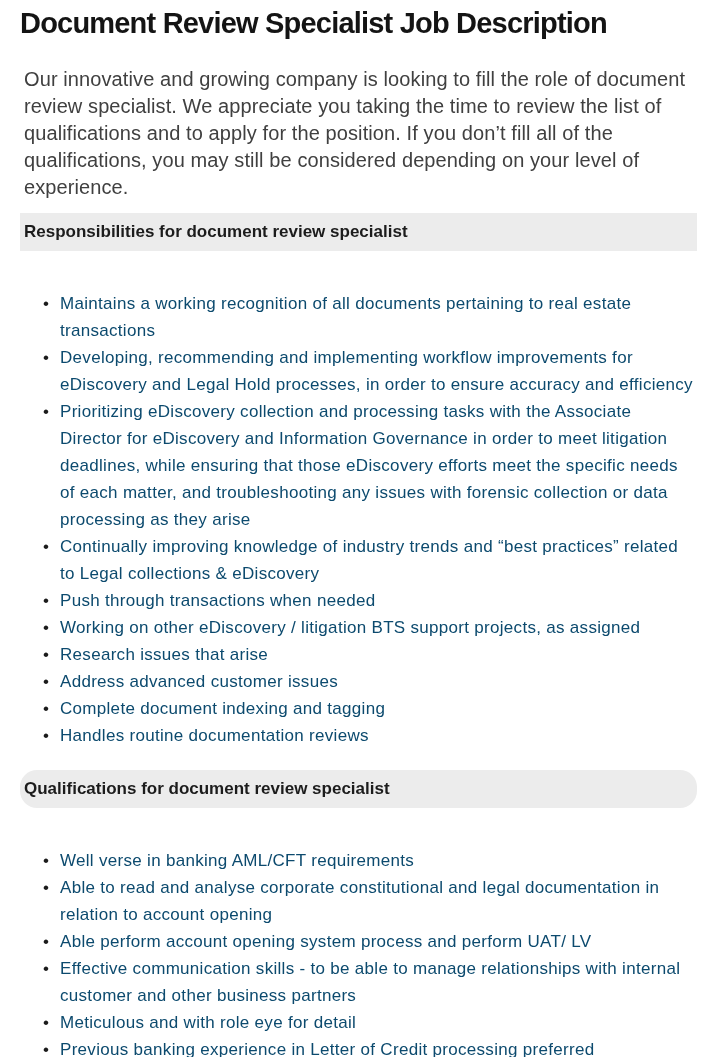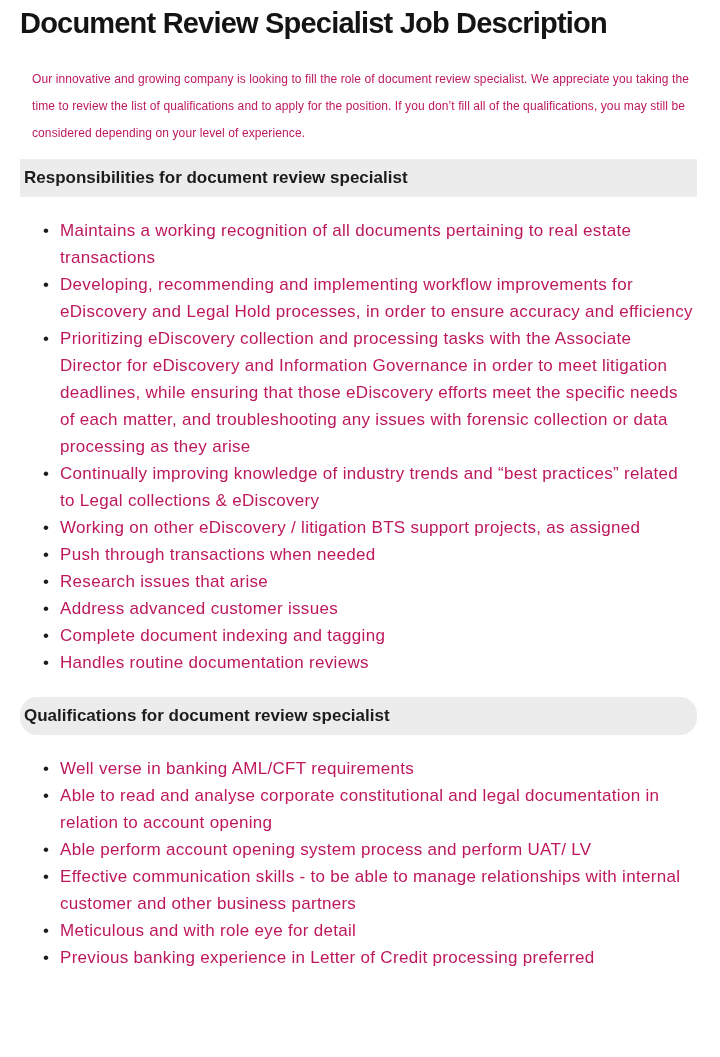--- a/index.html
+++ b/index.html
@@ -22,50 +22,50 @@
   .doc-title {
     font-size: 29px;
     font-weight: bold;
     letter-spacing: -0.8px;
     line-height: 1.18;
     margin: 3px 0 0 0;
     color: #141414;
     white-space: nowrap;
   }
   .intro {
-    font-size: 12px;
+    font-size: 20px;
     line-height: 27px;
     letter-spacing: 0.1px;
-    margin: 26px 0 0 12px;
-    color: #be185d;
+    margin: 26px 0 0 4px;
+    color: #404040;
   }
   .section-bar {
     height: 38px;
     line-height: 38px;
     padding-left: 4px;
     font-size: 17px;
     font-weight: bold;
     color: #1c1c1c;
     background: #ececec;
     margin-top: 12px;
     overflow: hidden;
     white-space: nowrap;
   }
   .section-bar.gap-lg {
     margin-top: 21px;
     border-radius: 17px;
   }
   ul.bullets {
     list-style: none;
-    margin: 20px 0 0 0;
+    margin: 39px 0 0 0;
     padding: 0 0 0 40px;
     font-size: 17px;
     line-height: 27px;
     letter-spacing: 0.3px;
-    color: #be185d;
+    color: #0c4a6e;
   }
   ul.bullets li {
     position: relative;
     margin: 0;
     padding: 0;
   }
   ul.bullets li::before {
     content: "\2022";
     position: absolute;
     left: -17px;
@@ -83,22 +83,22 @@
 
   <p class="intro">Our innovative and growing company is looking to fill the role of document review specialist. We appreciate you taking the time to review the list of qualifications and to apply for the position. If you don’t fill all of the qualifications, you may still be considered depending on your level of experience.</p>
 
   <section>
     <div class="section-bar" style="background: rgb(236, 236, 236);">Responsibilities for document review specialist</div>
     <ul class="bullets">
         <li>Maintains a working recognition of all documents pertaining to real estate transactions</li>
         <li>Developing, recommending and implementing workflow improvements for eDiscovery and Legal Hold processes, in order to ensure accuracy and efficiency</li>
         <li>Prioritizing eDiscovery collection and processing tasks with the Associate Director for eDiscovery and Information Governance in order to meet litigation deadlines, while ensuring that those eDiscovery efforts meet the specific needs of each matter, and troubleshooting any issues with forensic collection or data processing as they arise</li>
         <li>Continually improving knowledge of industry trends and “best practices” related to Legal collections &amp; eDiscovery</li>
+        <li>Push through transactions when needed</li>
         <li>Working on other eDiscovery / litigation BTS support projects, as assigned</li>
-        <li>Push through transactions when needed</li>
         <li>Research issues that arise</li>
         <li>Address advanced customer issues</li>
         <li>Complete document indexing and tagging</li>
         <li>Handles routine documentation reviews</li>
       </ul>
   </section>
 
   <section>
     <div class="section-bar gap-lg" style="background: rgb(236, 236, 236);">Qualifications for document review specialist</div>
     <ul class="bullets">

